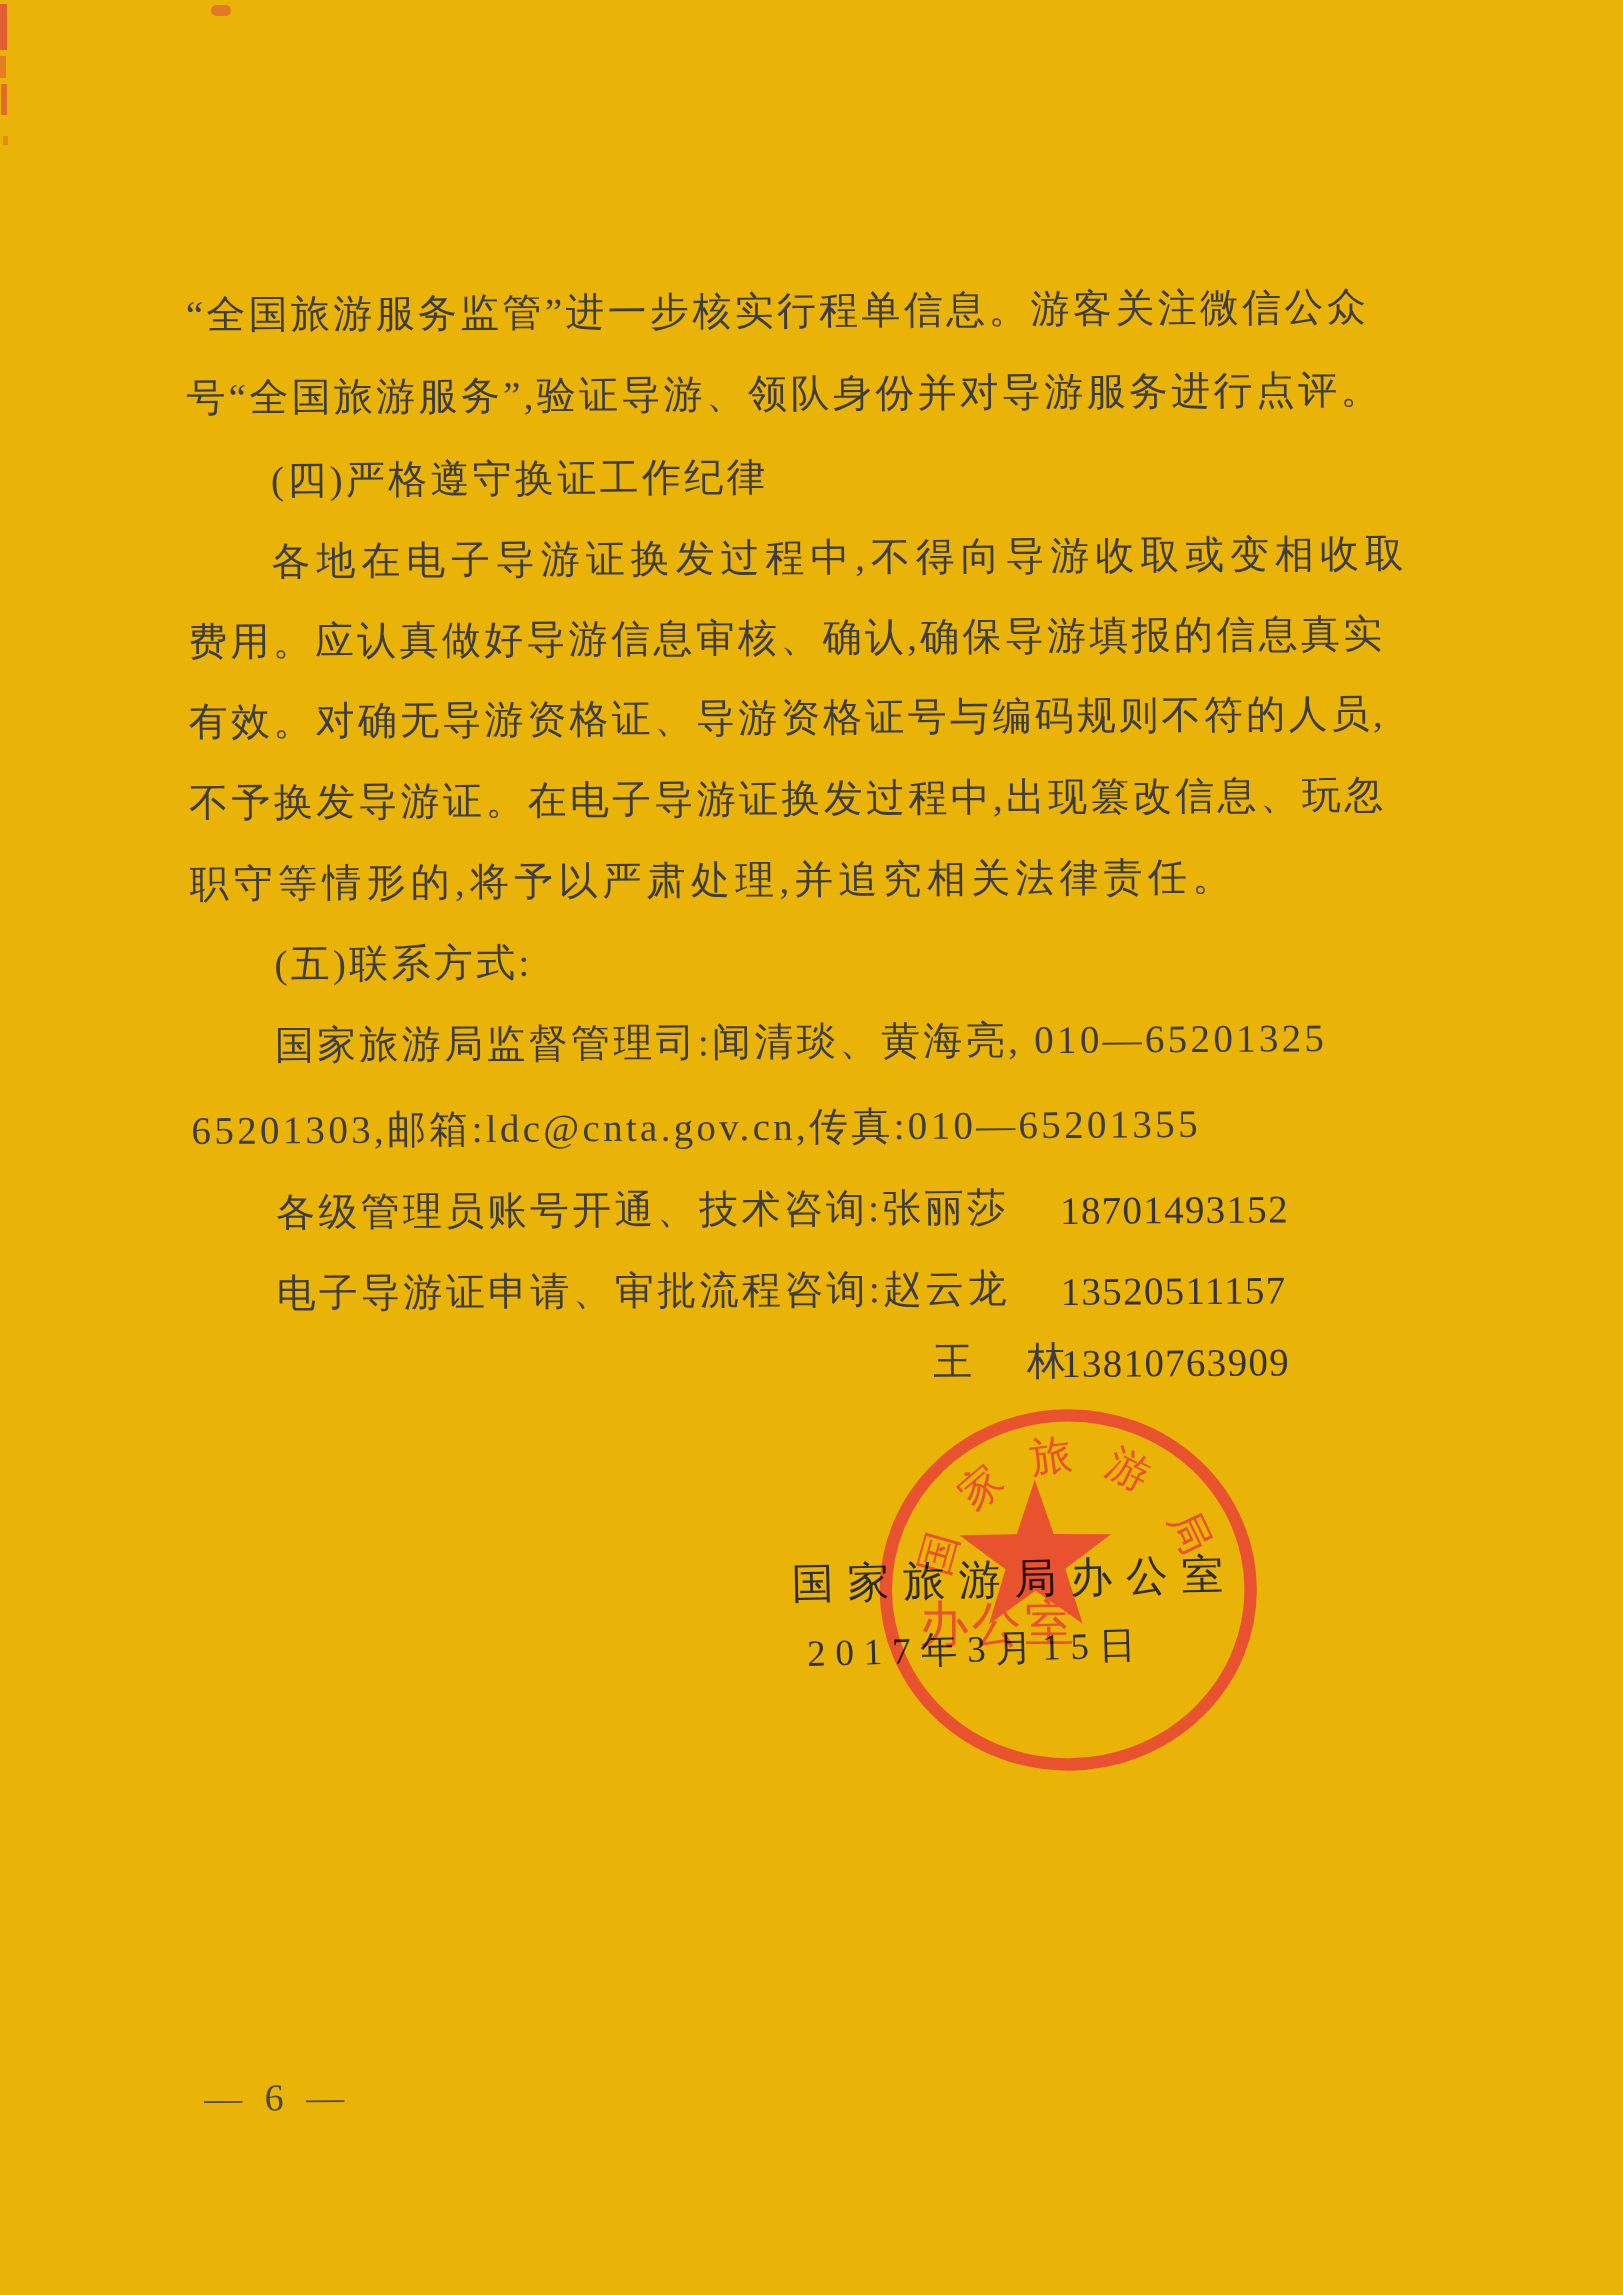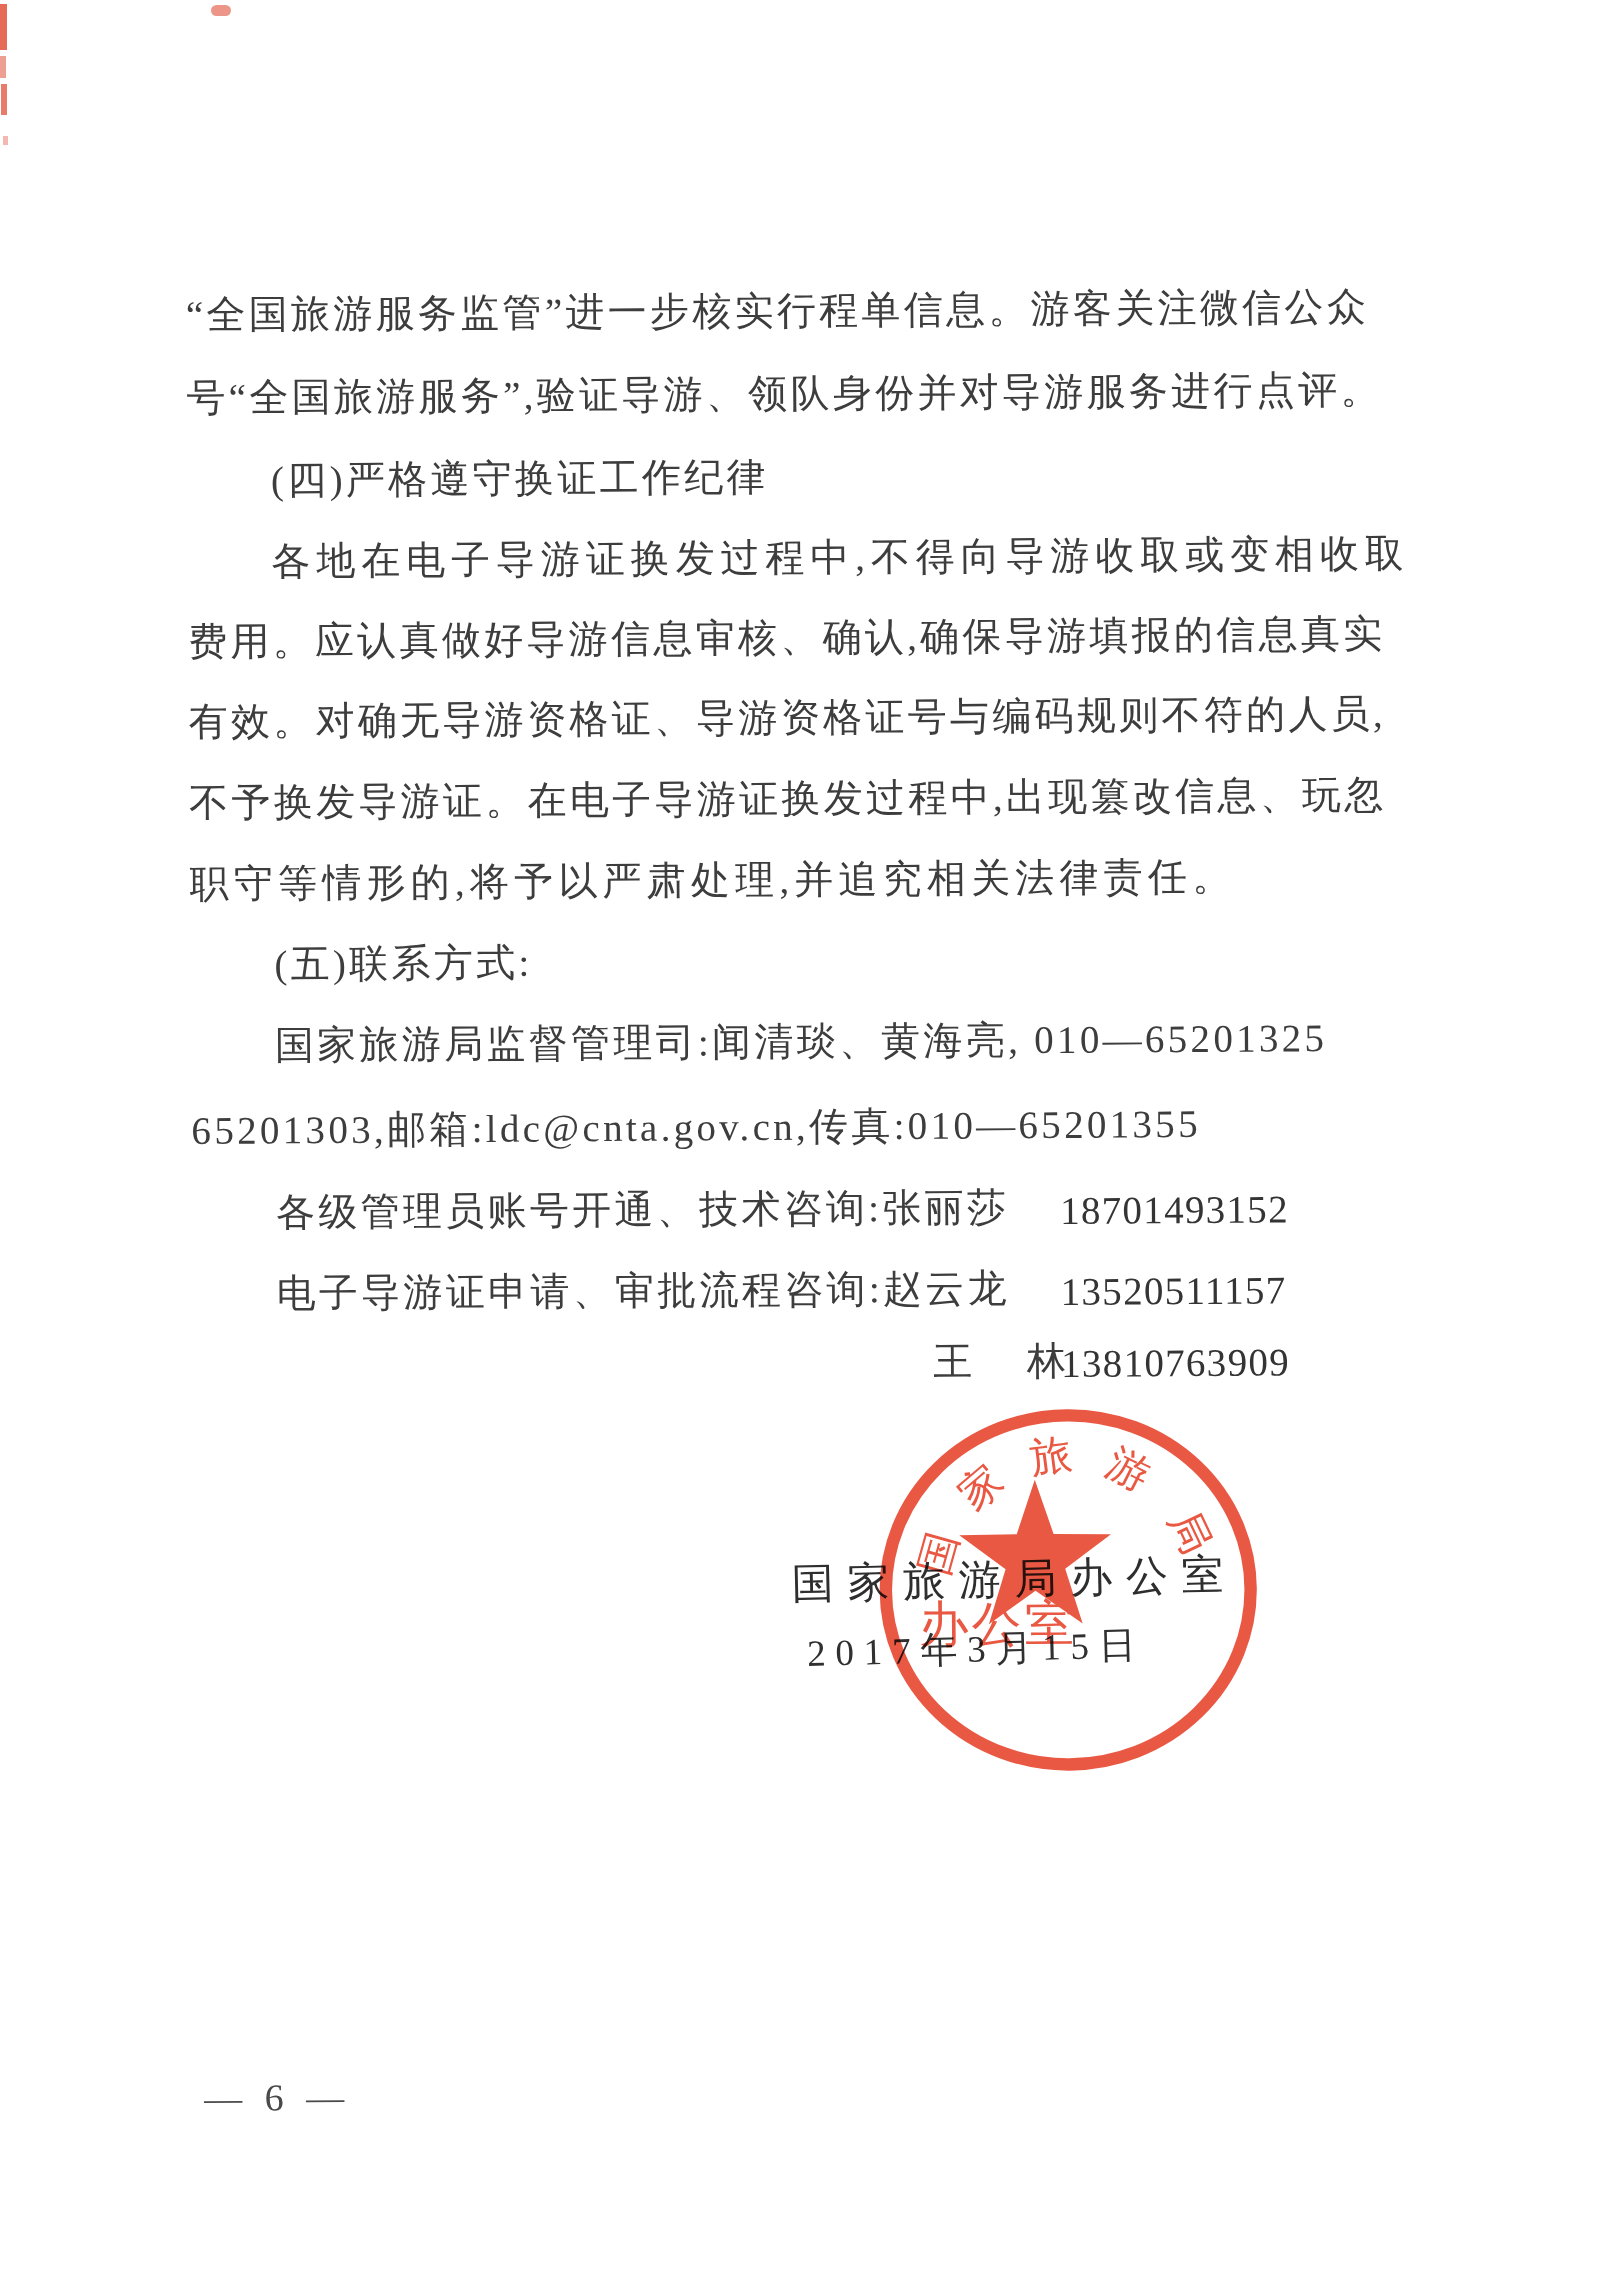--- a/index.html
+++ b/index.html
@@ -1,19 +1,19 @@
 <!DOCTYPE html>
 <html lang="zh" style="font-size:10.5px"><head>
 <meta charset="utf-8">
 <style>
   html,body{margin:0;padding:0;background:#e9e9e9;}
   .sheet{
     position:relative;
     width:1623px;height:2295px;
-    background:#ffffff;
+    background:#eab308;
     overflow:hidden;
     font-family:"Liberation Serif","DejaVu Serif",serif;
     color:#3d3d3d;
   }
   .content{
     position:absolute;inset:0;
     transform:rotate(-0.4deg);
     transform-origin:190px 916px;
   }
   .line{

